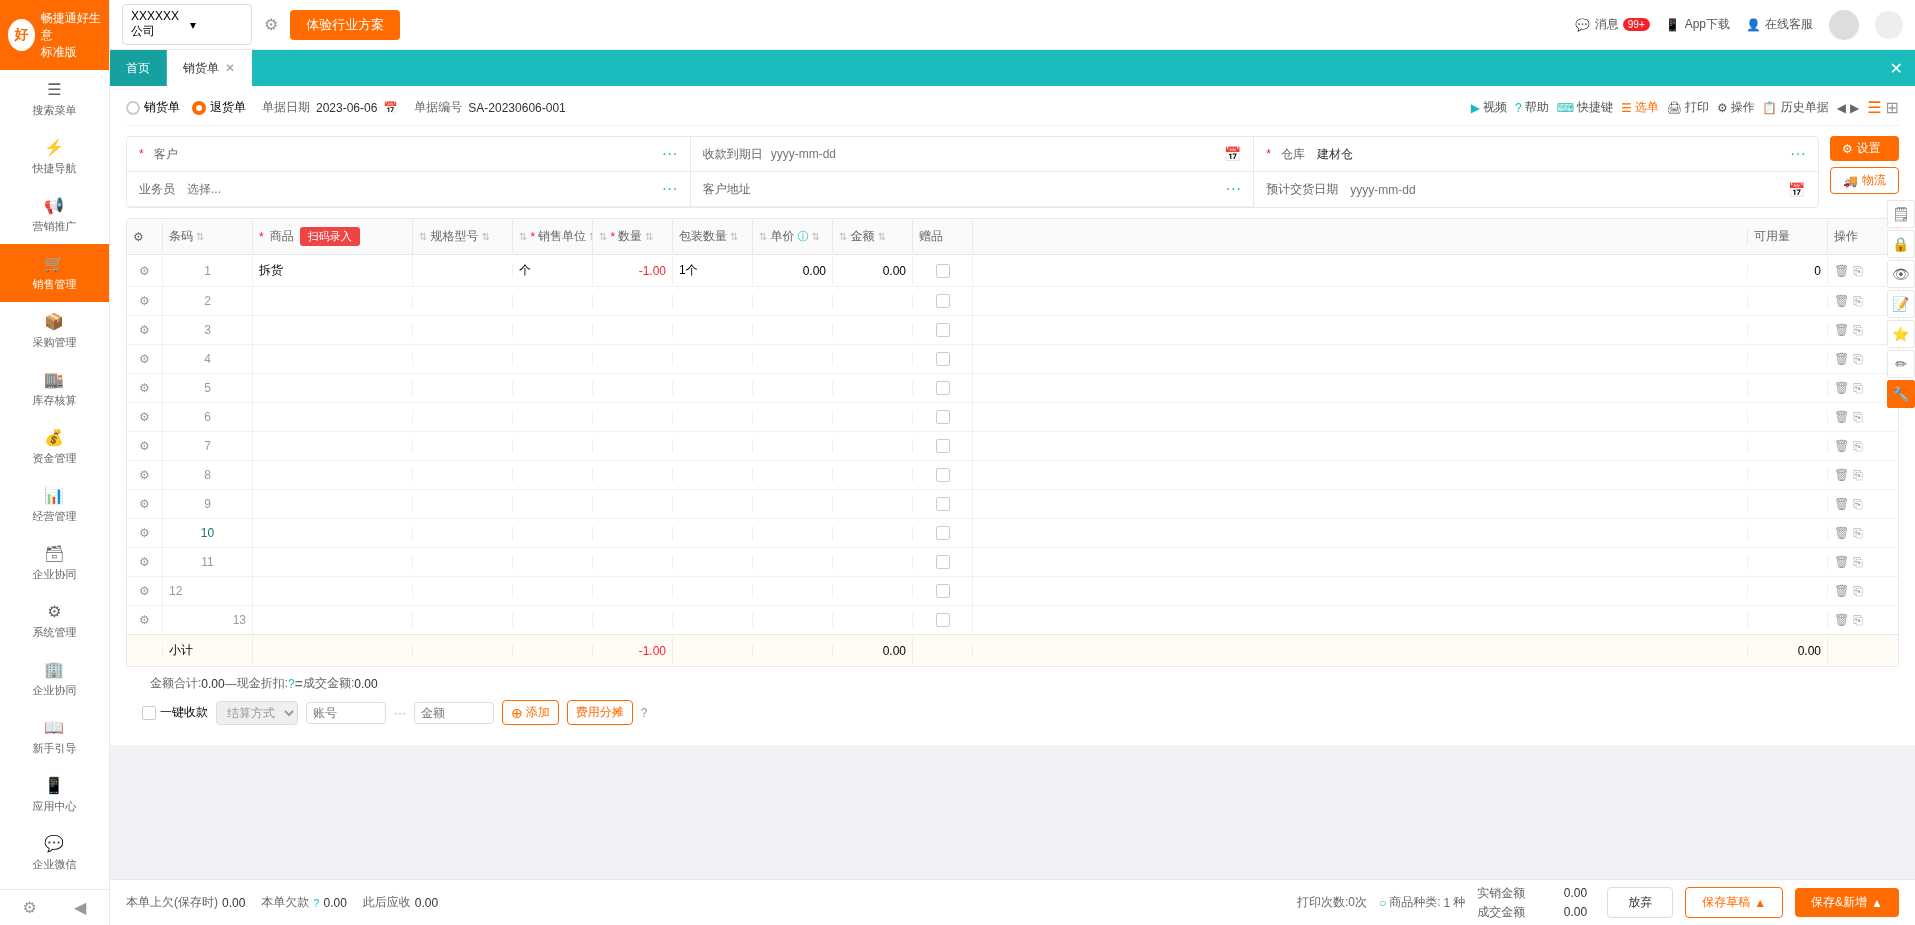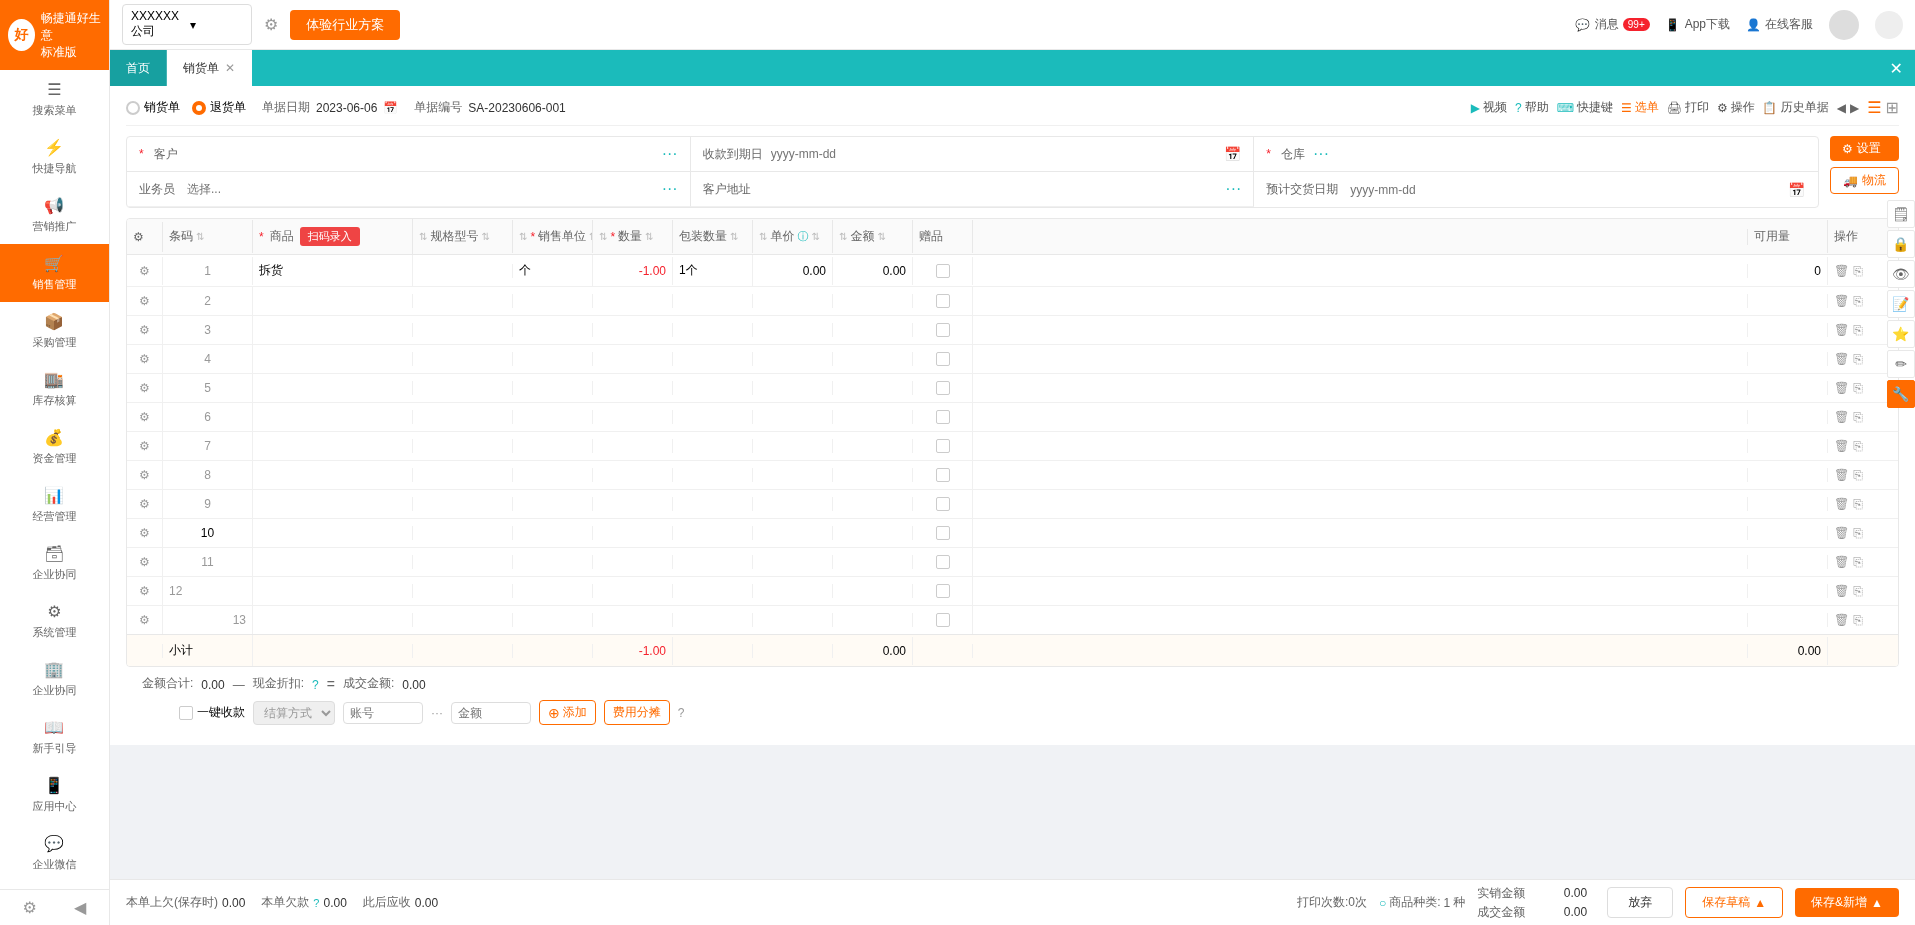--- a/index.html
+++ b/index.html
@@ -143,27 +143,27 @@
     .col-qty { width: 80px; flex-shrink: 0; text-align: right; }
     .col-pkg { width: 80px; flex-shrink: 0; }
     .col-price { width: 80px; flex-shrink: 0; text-align: right; }
     .col-amount { width: 80px; flex-shrink: 0; text-align: right; }
     .col-gift { width: 60px; flex-shrink: 0; }
     .col-avail { width: 80px; flex-shrink: 0; text-align: right; }
     .col-ops { width: 70px; flex-shrink: 0; }
 
     
     .bottom-area { padding: 8px 16px; background: #fff; }
-    .amount-row { display: flex; align-items: flex-end; gap: 8px; margin-bottom: 8px; }
+    .amount-row { display: flex; align-items: center; margin-bottom: 8px; margin-left: 8px; }
     .amount-label { color: #666; }
     .amount-value { color: #333; font-weight: 500; }
     .dash { color: #666; }
     .equals { color: #666; font-size: 14px; }
     .payment-row { display: flex; align-items: center; gap: 8px; }
-    .payment-checkbox { display: flex; align-items: center; gap: 4px; margin-left: 37px; }
+    .payment-checkbox { display: flex; align-items: center; gap: 4px; }
     .add-btn { display: flex; align-items: center; gap: 3px; color: #ff6b00; cursor: pointer; border: 1px solid #ff6b00; border-radius: 4px; padding: 3px 8px; }
     .fee-btn { background: #fff; border: 1px solid #ff6b00; color: #ff6b00; border-radius: 4px; padding: 3px 8px; cursor: pointer; }
 
     
     .footer-bar {
       position: fixed; bottom: 0; left: 110px; right: 0; height: 46px;
       background: #fff; border-top: 1px solid #e8e8e8;
       display: flex; align-items: center; padding: 0 16px; gap: 16px;
       z-index: 99;
     }
@@ -382,20 +382,21 @@
           <span class="field-dots">···</span>
         </div>
         <div class="field-row" style="border-right:1px solid #e8e8e8;border-bottom:1px solid #e8e8e8;">
           <span class="form-label">收款到期日</span>
           <input class="field-input" placeholder="yyyy-mm-dd" style="flex: 1 1 0%; border: none; outline: none; color: rgb(204, 204, 204);">
           <span class="field-calendar">📅</span>
         </div>
         <div class="field-row" style="border-bottom:1px solid #e8e8e8;">
           <span class="field-required">*</span>
           <span class="form-label">仓库</span>
+          <span class="form-value" style="flex:1;margin-left:4px;">建材仓</span>
           <span class="field-dots">···</span>
         </div>
 
         <div class="field-row" style="border-right:1px solid #e8e8e8;">
           <span class="form-label">业务员</span>
           <input class="field-input" placeholder="选择..." style="flex: 1 1 0%; border: none; outline: none; color: rgb(204, 204, 204); margin-left: 4px;">
           <span class="field-dots">···</span>
         </div>
         <div class="field-row" style="border-right:1px solid #e8e8e8;">
           <span class="form-label">客户地址</span>
@@ -655,21 +656,21 @@
       </div>
       <div class="td" style="flex:1;"></div>
       <div class="td col-avail"></div>
       <div class="td col-ops" style="display:flex;gap:4px;align-items:center;">
         <span style="cursor:pointer;color:#999;">🗑</span>
         <span style="cursor:pointer;color:#999;">⎘</span>
       </div>
     </div>
           <div class="table-row">
       <div class="td col-gear" style="text-align:center;color:#999;">⚙</div>
-      <div class="td col-barcode" style="color:#000000;text-align:center;">10</div>
+      <div class="td col-barcode" style="color:#0f766e;text-align:center;">10</div>
       <div class="td col-goods"></div>
       <div class="td col-spec"></div>
       <div class="td col-unit"></div>
       <div class="td col-qty "></div>
       <div class="td col-pkg"></div>
       <div class="td col-price"></div>
       <div class="td col-amount"></div>
       <div class="td col-gift checkbox-cell">
         <div class="cb"></div>
       </div>

